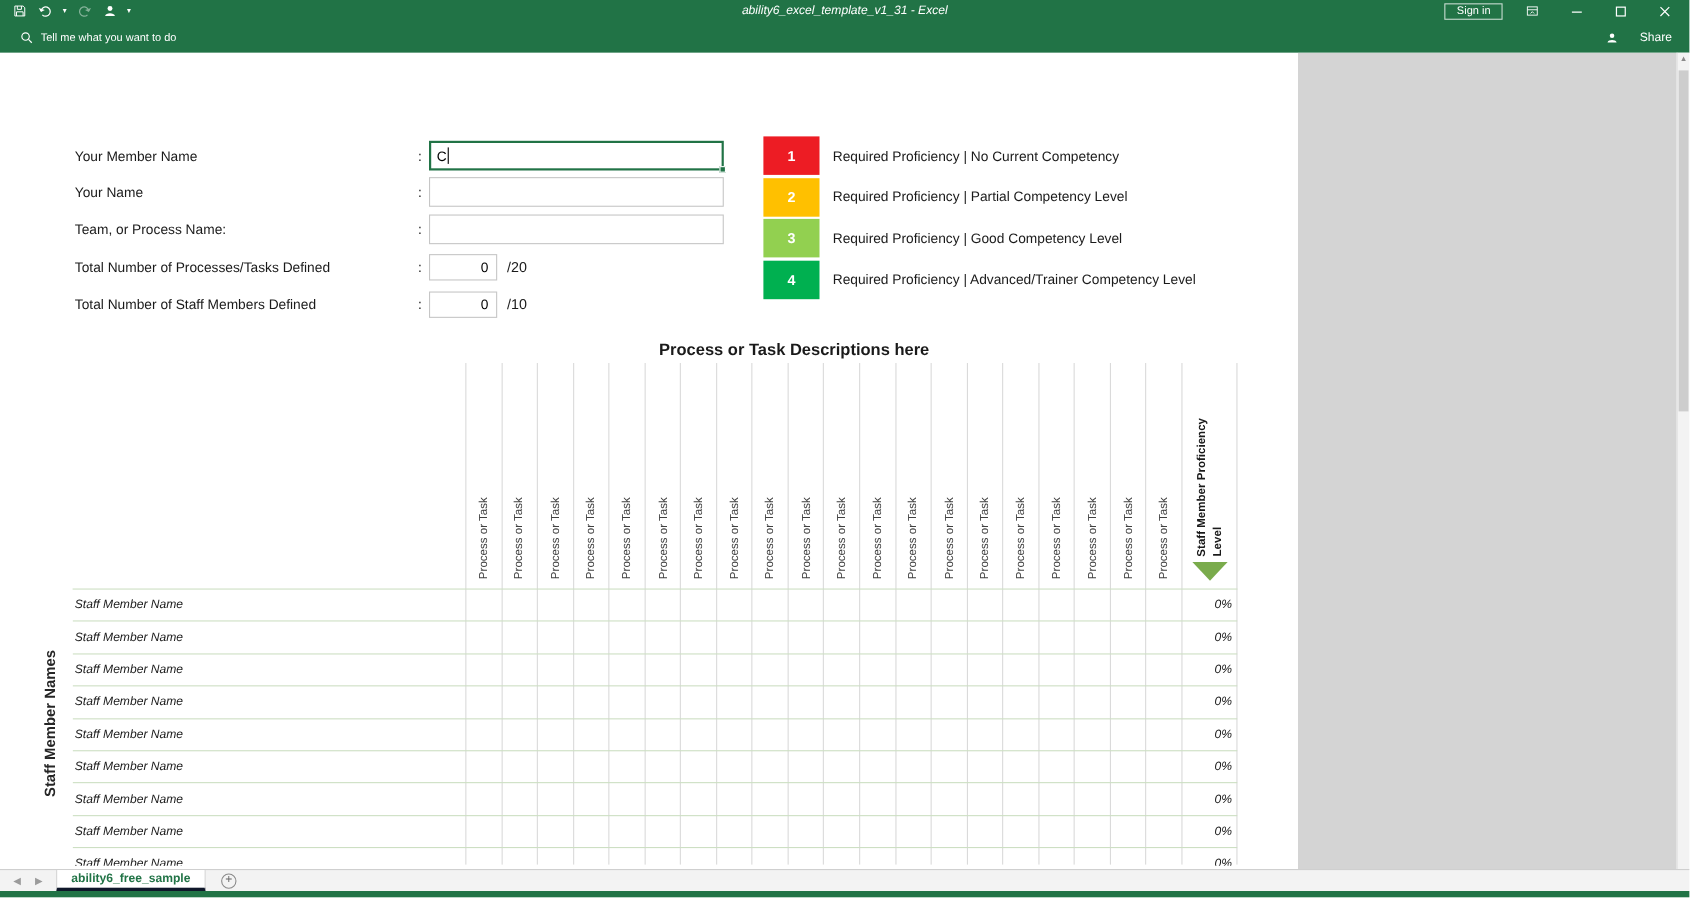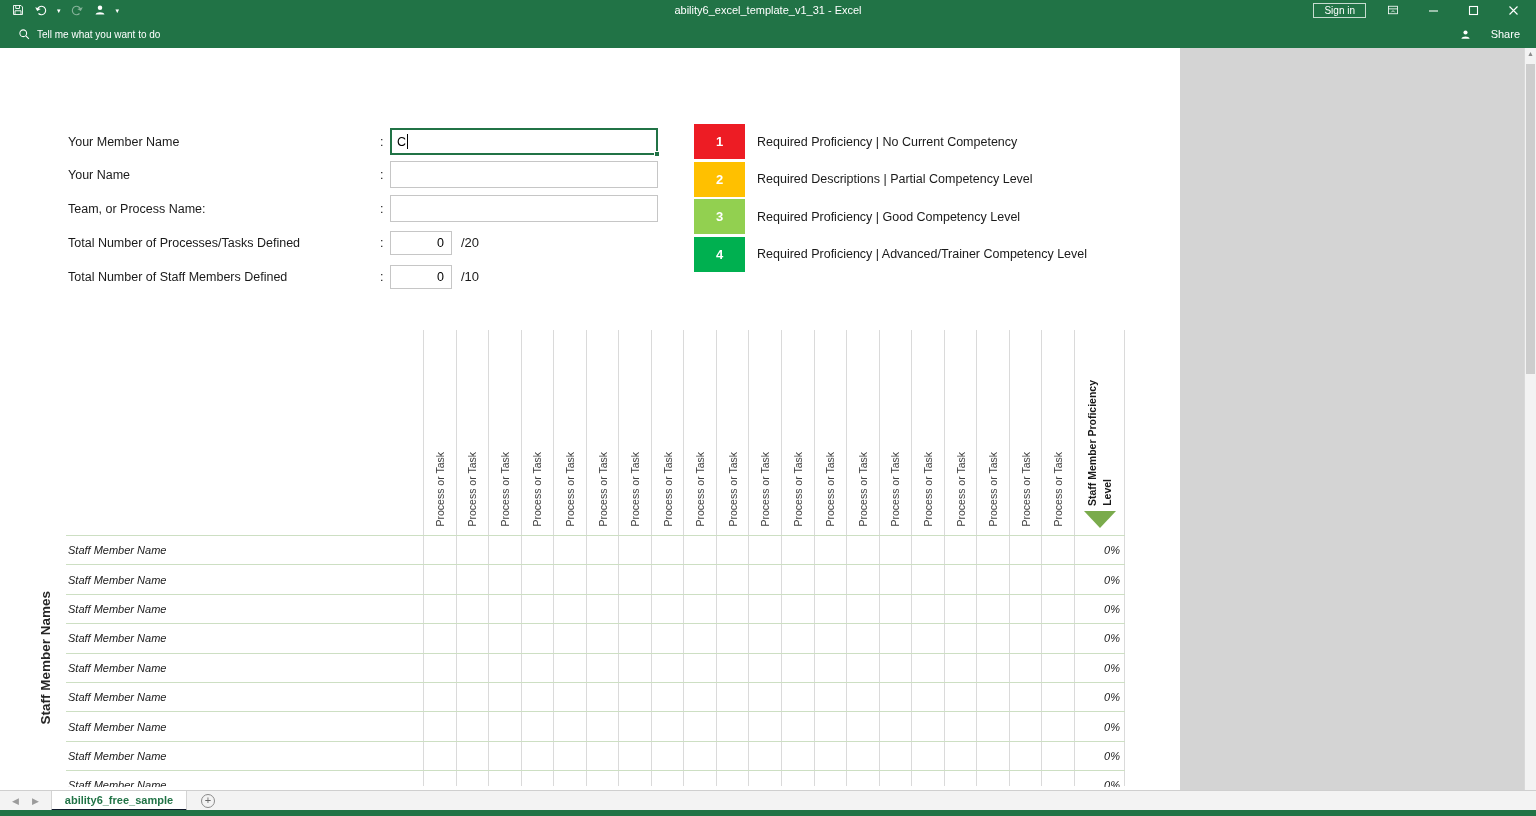--- a/index.html
+++ b/index.html
@@ -5,21 +5,21 @@
   * { margin:0; padding:0; box-sizing:border-box; font-family:"Liberation Sans", sans-serif; }
   html,body { width:1536px; height:816px; overflow:hidden; background:#fff; }
   .app { position:relative; width:1536px; height:816px; background:#fff; }
 
   
   .titlebar { position:absolute; top:0; left:0; width:1536px; height:20px; background:#217346; display:flex; align-items:center; }
   .qat { display:flex; align-items:center; gap:10px; padding-left:12px; z-index:2; }
   .qat .icon { display:flex; align-items:center; cursor:pointer; }
   .qat .dim { opacity:.45; }
   .caret-glyph { color:#fff; font-size:7px; line-height:1; }
-  .window-title { position:absolute; left:0; right:0; text-align:center; color:#fff; font-size:11px; line-height:20px; pointer-events:none; }
+  .window-title { position:absolute; left:0; right:0; text-align:center; color:#fff; font-size:11px; line-height:20px; pointer-events:none;font-style:italic; }
   .title-right { margin-left:auto; display:flex; align-items:center; gap:14px; padding-right:10px; z-index:2; }
   .signin-btn { border:1px solid rgba(255,255,255,.75); color:#fff; background:transparent; font-size:10px; padding:1px 10px; cursor:pointer; }
   .winbtn { width:26px; text-align:center; color:#fff; cursor:pointer; display:flex; justify-content:center; align-items:center; height:20px; }
 
   
   .ribbon { position:absolute; top:20px; left:0; width:1536px; height:28px; background:#217346; display:flex; align-items:center; }
   .rtabs { display:flex; align-items:center; padding-left:8px; }
   .rtab { color:#fff; font-size:11.5px; line-height:28px; padding:0 11px; cursor:pointer; white-space:nowrap; }
   .tellme { display:flex; align-items:center; gap:7px; margin-left:18px; color:#fff; font-size:10px; cursor:text; }
   .share { margin-left:auto; margin-right:16px; display:flex; align-items:center; gap:20px; color:#fff; font-size:11px; cursor:pointer; }
@@ -69,21 +69,21 @@
 
   
   .vscroll { position:absolute; right:0; top:48px; width:12px; height:742px; background:#f3f3f3; border-left:1px solid #d9d9d9; }
   .varrow { position:absolute; top:2px; left:0; width:11px; text-align:center; font-size:7px; color:#8a8a8a; cursor:pointer; }
   .vthumb { position:absolute; left:1px; top:16px; width:9px; height:310px; background:#cdcdcd; cursor:grab; }
 
   
   .tabbar { position:absolute; top:790px; left:0; width:1536px; height:20px; background:#f3f3f3; border-top:1px solid #cfcfcf; display:flex; align-items:center; }
   .sheetnav { display:flex; align-items:center; gap:13px; padding:0 12px; color:#9b9b9b; font-size:9px; }
   .sheetnav span { cursor:pointer; }
-  .sheettab { height:20px; background:#fff; border-left:1px solid #d4d4d4; border-right:1px solid #d4d4d4; border-bottom:2px solid #0f172a; color:#217346; font-weight:bold; font-size:11px; display:flex; align-items:center; padding:0 13px; cursor:pointer; }
+  .sheettab { height:20px; background:#fff; border-left:1px solid #d4d4d4; border-right:1px solid #d4d4d4; border-bottom:4px solid #0f172a; color:#217346; font-weight:bold; font-size:11px; display:flex; align-items:center; padding:0 13px; cursor:pointer; }
   .addsheet { margin-left:14px; width:14px; height:14px; border:1px solid #8a8a8a; border-radius:50%; color:#666; font-size:11px; line-height:11px; display:flex; align-items:center; justify-content:center; cursor:pointer; }
 
   .statusbar { position:absolute; top:810px; left:0; width:1536px; height:6px; background:#217346; }
 
   svg { display:block; }
 </style>
 </head>
 <body>
 
 <div class="app">
@@ -216,38 +216,39 @@
           <div class="legend-sq" style="background: rgb(237, 28, 36);">
             <span>1</span>
           </div>
           <div class="legend-text">Required Proficiency | No Current Competency</div>
         </div>
 
         <div class="legend-row">
           <div class="legend-sq" style="background: rgb(255, 192, 0);">
             <span>2</span>
           </div>
-          <div class="legend-text">Required Descriptions | Partial Competency Level</div>
+          <div class="legend-text">Required Proficiency | Partial Competency Level</div>
         </div>
 
         <div class="legend-row">
           <div class="legend-sq" style="background: rgb(146, 208, 80);">
             <span>3</span>
           </div>
           <div class="legend-text">Required Proficiency | Good Competency Level</div>
         </div>
 
         <div class="legend-row">
           <div class="legend-sq" style="background: rgb(0, 176, 80);">
             <span>4</span>
           </div>
           <div class="legend-text">Required Proficiency | Advanced/Trainer Competency Level</div>
         </div>
       </div>
 
+    <div class="matrix-header">Process or Task Descriptions here</div>
 
     <div class="cols">
 
         <div class="col">
           <span class="vwrap">
             <i class="vtext">Process or Task</i>
           </span>
         </div>
 
         <div class="col">

